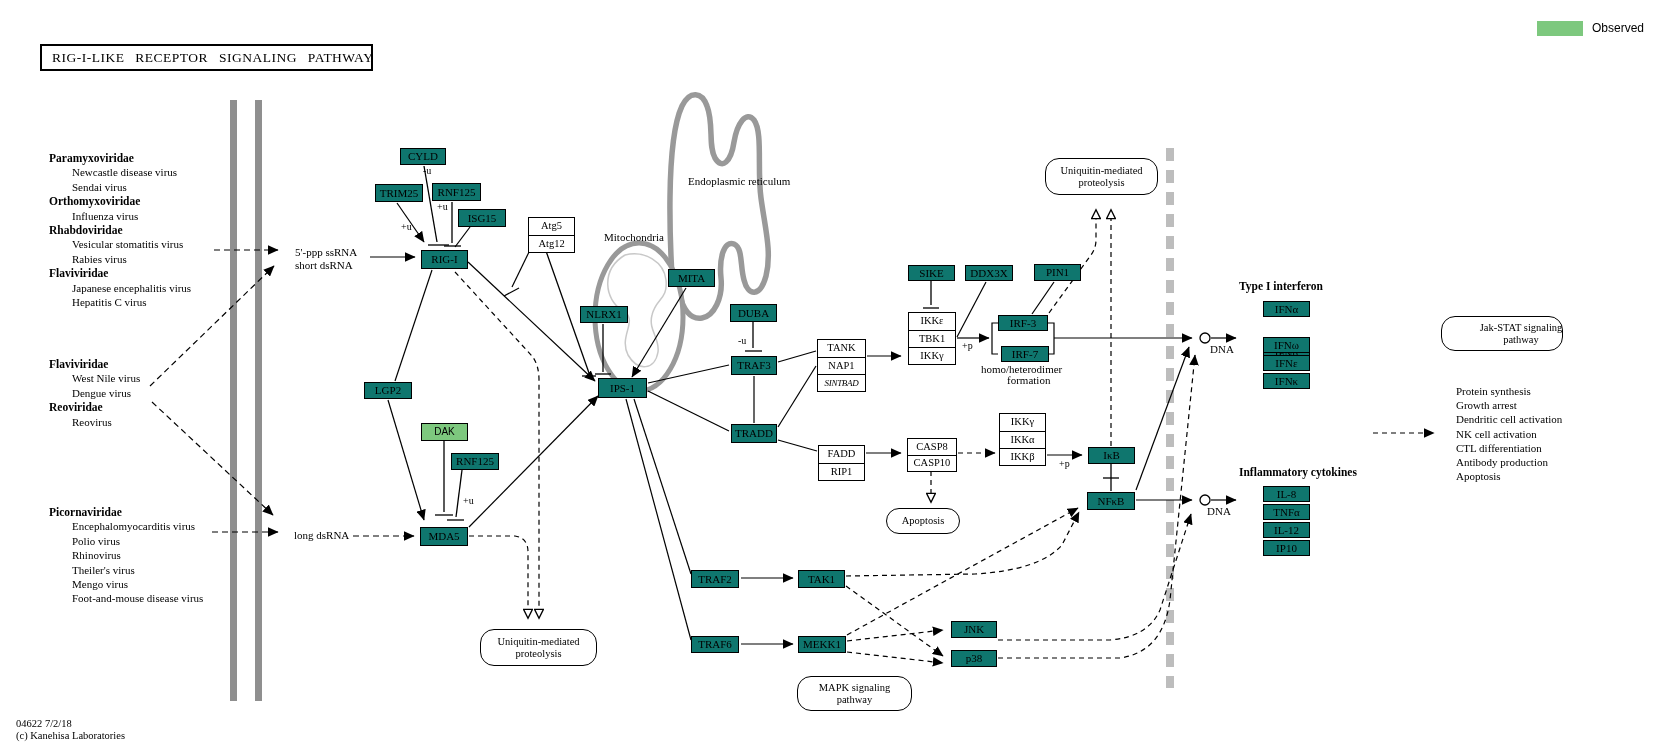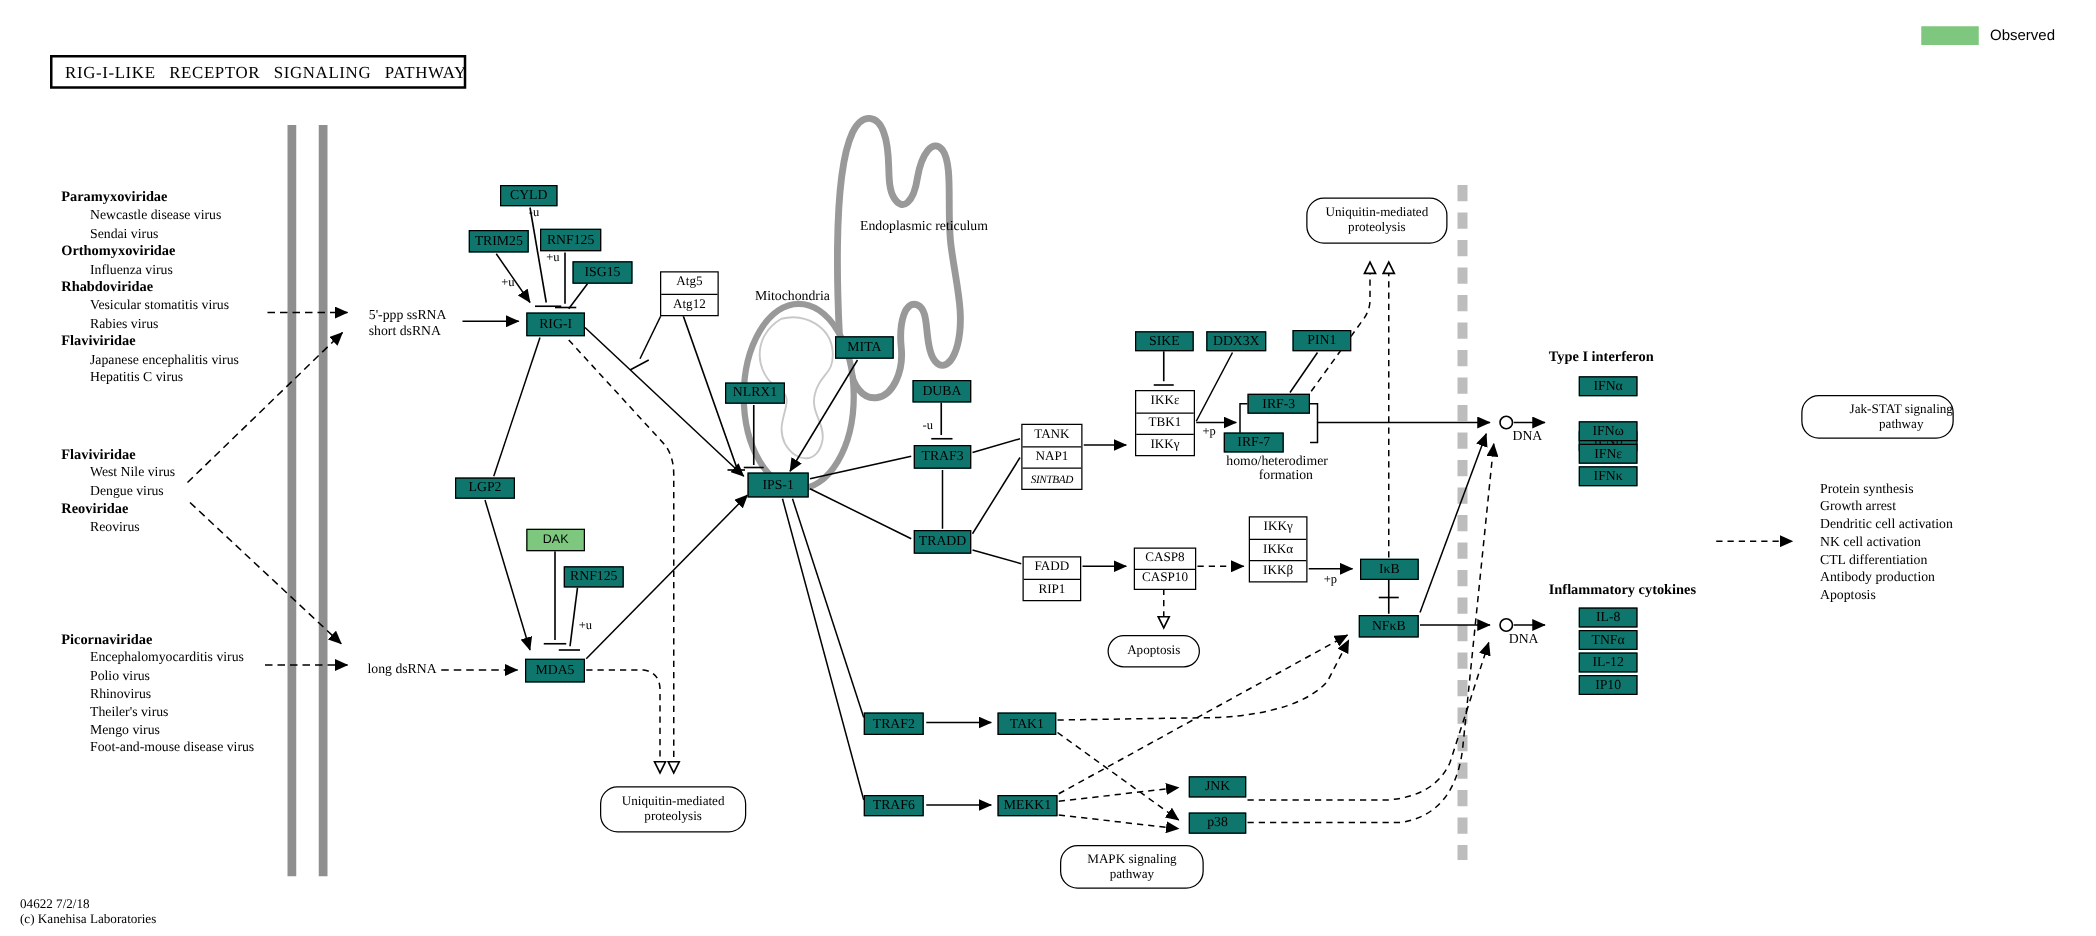--- a/index.html
+++ b/index.html
@@ -181,21 +181,21 @@
       <div class="gbox" style="left: 580px; top: 306px; width: 48px; height: 17px;">NLRX1</div>
       <div class="gbox" style="left: 668px; top: 269px; width: 47px; height: 18px;">MITA</div>
       <div class="gbox" style="left: 598px; top: 378px; width: 49px; height: 20px;">IPS-1</div>
       <div class="gbox" style="left: 730px; top: 304px; width: 47px; height: 18px;">DUBA</div>
       <div class="gbox" style="left: 731px; top: 356px; width: 46px; height: 19px;">TRAF3</div>
       <div class="gbox" style="left: 731px; top: 424px; width: 46px; height: 19px;">TRADD</div>
       <div class="gbox" style="left: 908px; top: 265px; width: 47px; height: 16px;">SIKE</div>
       <div class="gbox" style="left: 965px; top: 265px; width: 48px; height: 16px;">DDX3X</div>
       <div class="gbox" style="left: 1034px; top: 264px; width: 47px; height: 17px;">PIN1</div>
       <div class="gbox" style="left: 998px; top: 315px; width: 50px; height: 16px;">IRF-3</div>
-      <div class="gbox" style="left: 979px; top: 346px; width: 48px; height: 16px;">IRF-7</div>
+      <div class="gbox" style="left: 1001px; top: 346px; width: 48px; height: 16px;">IRF-7</div>
       <div class="gbox" style="left: 1088px; top: 447px; width: 47px; height: 17px;">IκB</div>
       <div class="gbox" style="left: 1087px; top: 492px; width: 48px; height: 18px;">NFκB</div>
       <div class="gbox" style="left: 691px; top: 570px; width: 48px; height: 18px;">TRAF2</div>
       <div class="gbox" style="left: 798px; top: 570px; width: 47px; height: 18px;">TAK1</div>
       <div class="gbox" style="left: 691px; top: 636px; width: 48px; height: 17px;">TRAF6</div>
       <div class="gbox" style="left: 798px; top: 636px; width: 48px; height: 17px;">MEKK1</div>
       <div class="gbox" style="left: 951px; top: 621px; width: 46px; height: 17px;">JNK</div>
       <div class="gbox" style="left: 951px; top: 650px; width: 46px; height: 17px;">p38</div>
       <div class="gbox" style="left: 1263px; top: 301px; width: 47px; height: 16px;">IFNα</div>
       <div class="gbox" style="left: 1263px; top: 319px; width: 47px; height: 16px; margin-top: 26px;">IFNβ</div>
@@ -237,21 +237,21 @@
         <div>Uniquitin-mediated</div>
         <div>proteolysis</div>
       </div>
       <div class="pbox" style="left: 480px; top: 629px; width: 117px; height: 37px;">
         <div>Uniquitin-mediated</div>
         <div>proteolysis</div>
       </div>
       <div class="pbox" style="left: 886px; top: 508px; width: 74px; height: 26px;">
         <div>Apoptosis</div>
       </div>
-      <div class="pbox" style="left: 848px; top: 676px; width: 115px; height: 35px;">
+      <div class="pbox" style="left: 797px; top: 676px; width: 115px; height: 35px;">
         <div>MAPK signaling</div>
         <div>pathway</div>
       </div>
       <div class="pbox" style="left: 1441px; top: 316px; width: 122px; height: 35px; padding-left: 38px;">
         <div>Jak-STAT signaling</div>
         <div>pathway</div>
       </div>
       <div class="lbl" style="left: 295px; top: 246px;">5'-ppp ssRNA</div>
       <div class="lbl" style="left: 295px; top: 259px;">short dsRNA</div>
       <div class="lbl" style="left: 294px; top: 529px;">long dsRNA</div>

